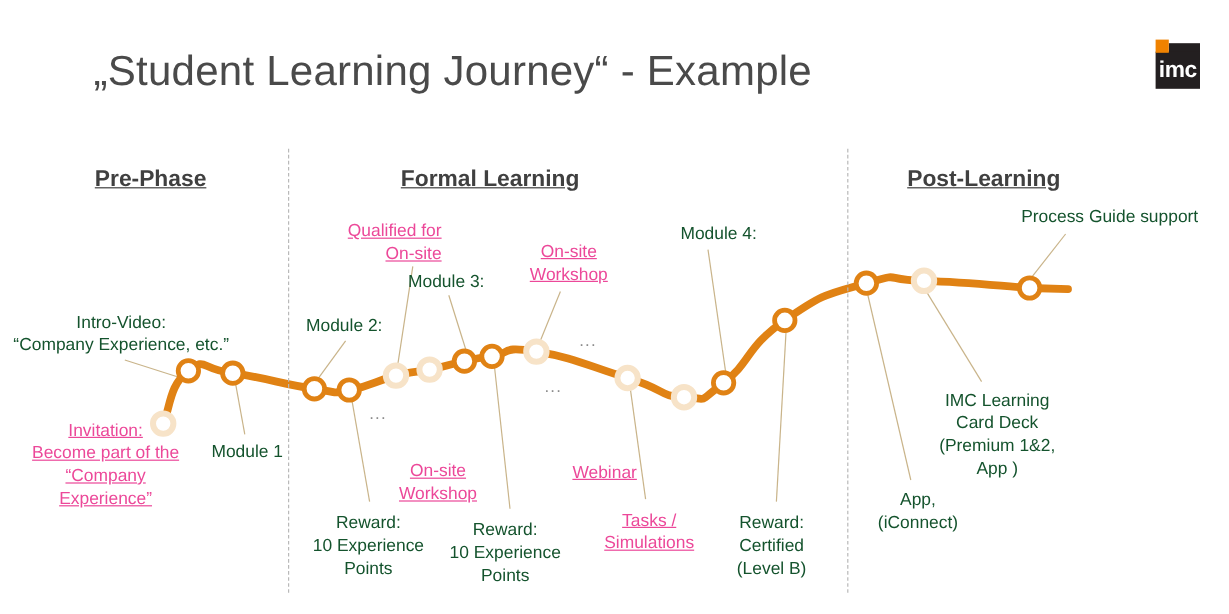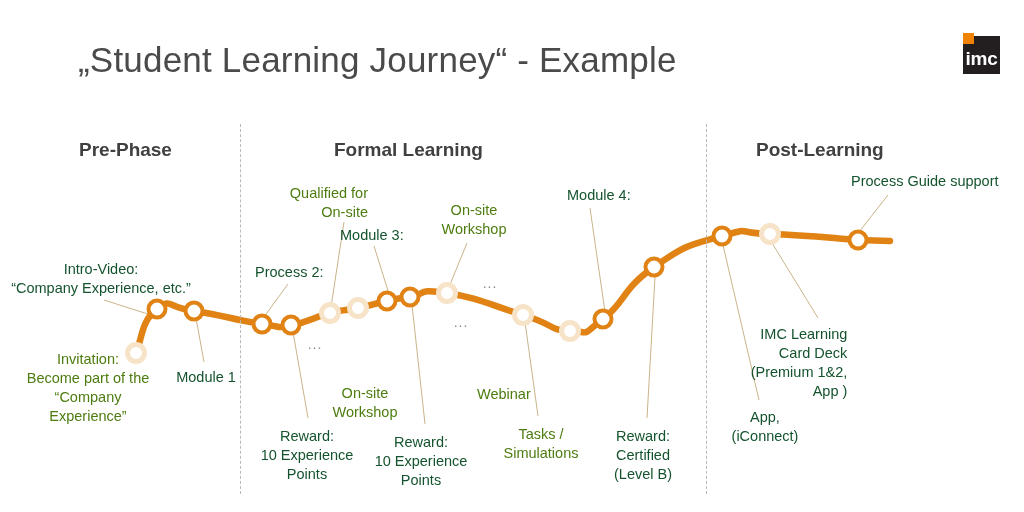--- a/index.html
+++ b/index.html
@@ -39,37 +39,38 @@
     display:flex;align-items:center;justify-content:center;
     letter-spacing:-0.3px;
     font-family:"Liberation Sans", sans-serif;
   }
 
   
   .phase-head{
     position:absolute;
     font-size:19px;font-weight:700;color:#404040;
     white-space:nowrap;
+    text-decoration:underline;
   }
 
   
   .divider{
     position:absolute;top:124px;width:0;height:370px;
     border-left:1.6px dashed #b9b9b9;
   }
 
   
   .lbl{
     position:absolute;
     font-size:14.5px;
     line-height:19px;
     white-space:pre;
   }
   .lbl.dark{color:#14532d;}
-  .lbl.gray{color:#4d7c0f;}
+  .lbl.gray{color:#ec4899;text-decoration:underline;}
   .lbl.c{text-align:center;transform:translateX(-50%);}
   .lbl.l{text-align:left;}
   .lbl.r{text-align:right;transform:translateX(-100%);}
 
   .ellipsis{
     position:absolute;font-size:14px;color:#8c8c8c;letter-spacing:1px;
     transform:translate(-50%,-50%);
   }
 
   svg{position:absolute;left:0;top:0;}
@@ -169,21 +170,21 @@
       <div class="ellipsis" style="left: 315px; top: 344px;">...</div>
       <div class="ellipsis" style="left: 490px; top: 283px;">...</div>
       <div class="ellipsis" style="left: 461px; top: 322px;">...</div>
       <div class="lbl dark c" style="left: 101px; top: 260px; text-align: center;">Intro-Video:
 “Company Experience, etc.”</div>
       <div class="lbl gray c" style="left: 88px; top: 350px;">Invitation:
 Become part of the
 “Company
 Experience”</div>
       <div class="lbl dark c" style="left: 206px; top: 368px;">Module 1</div>
-      <div class="lbl dark l" style="left: 255px; top: 263px;">Process 2:</div>
+      <div class="lbl dark l" style="left: 255px; top: 263px;">Module 2:</div>
       <div class="lbl gray r" style="left: 368px; top: 184px;">Qualified for
 On-site</div>
       <div class="lbl dark l" style="left: 340px; top: 226px;">Module 3:</div>
       <div class="lbl gray c" style="left: 474px; top: 201px;">On-site
 Workshop</div>
       <div class="lbl dark c" style="left: 307px; top: 427px;">Reward:
 10 Experience
 Points</div>
       <div class="lbl gray c" style="left: 365px; top: 384px;">On-site
 Workshop</div>
@@ -192,20 +193,20 @@
 Points</div>
       <div class="lbl gray l" style="left: 477px; top: 385px;">Webinar</div>
       <div class="lbl gray c" style="left: 541px; top: 425px;">Tasks /
 Simulations</div>
       <div class="lbl dark l" style="left: 567px; top: 186px;">Module 4:</div>
       <div class="lbl dark c" style="left: 643px; top: 427px;">Reward:
 Certified
 (Level B)</div>
       <div class="lbl dark c" style="left: 765px; top: 408px;">App,
 (iConnect)</div>
-      <div class="lbl dark c" style="left: 799px; top: 325px; text-align: right;">IMC Learning
+      <div class="lbl dark c" style="left: 831px; top: 325px;">IMC Learning
 Card Deck
 (Premium 1&amp;2,
 App )</div>
       <div class="lbl dark l" style="left: 851px; top: 172px;">Process Guide support</div>
     </div>
 
 </div>
 
 </body></html>

